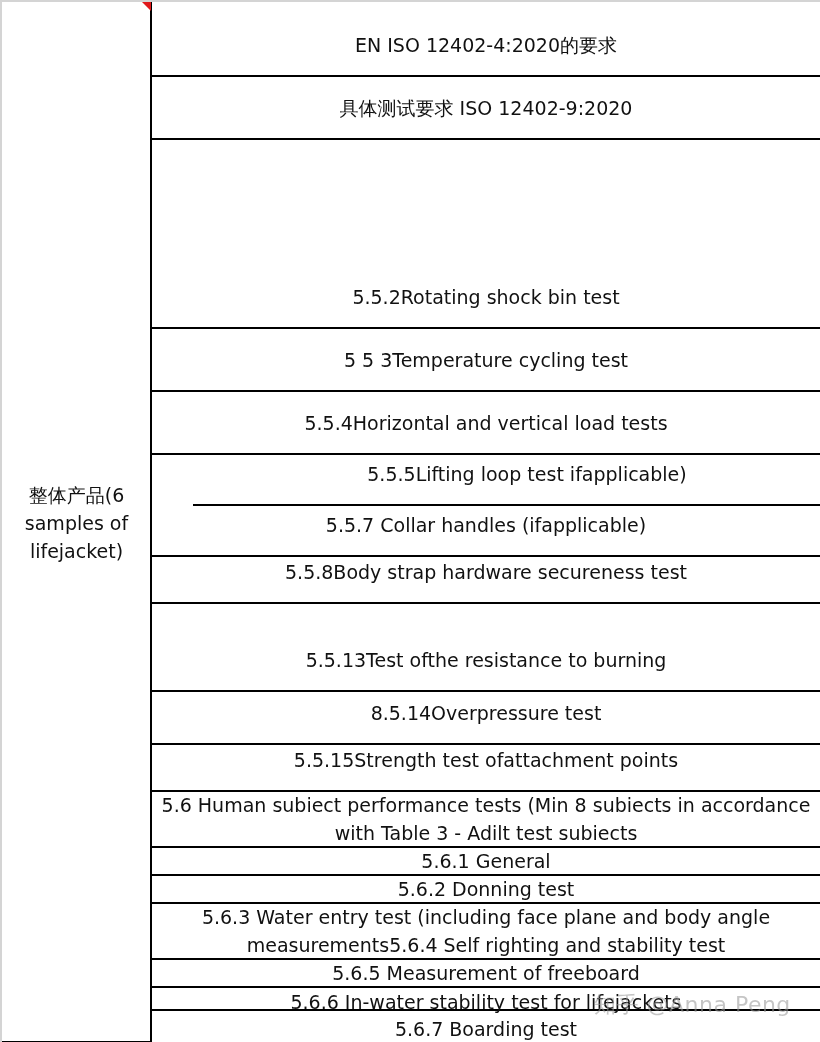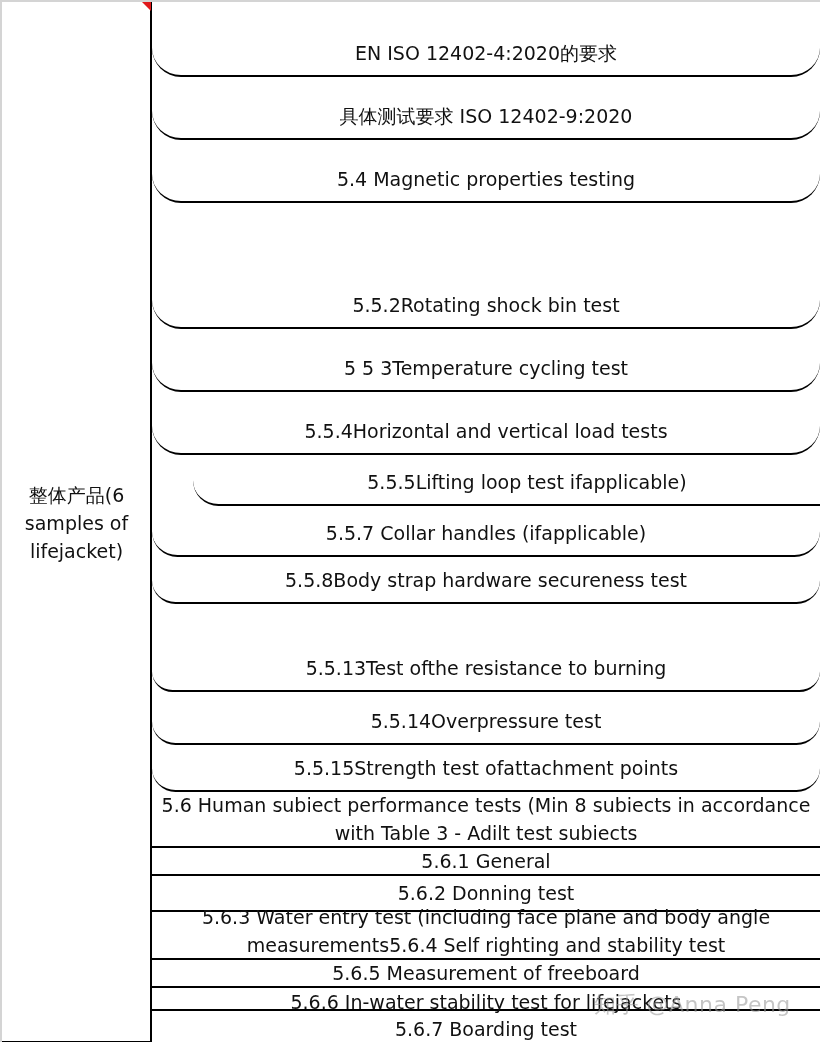--- a/index.html
+++ b/index.html
@@ -11,21 +11,21 @@
                border-bottom: 2px solid #000; box-sizing: border-box;
                display: flex; align-items: center; justify-content: center; }
   .left-text { font-size: 19px; line-height: 28px; text-align: center; width: 130px; margin-top: 2px; }
   .vline { position: absolute; left: 148px; top: 0; width: 2px; height: 1042px; background: #000; }
   .corner-flag { position: absolute; left: 140px; top: 0; width: 0; height: 0;
                  border-top: 9px solid #e0191b; border-left: 9px solid transparent; }
   .rows { position: absolute; left: 150px; top: 0; width: 668px; height: 1042px; }
   .row { position: absolute; left: 0; width: 668px; box-sizing: border-box;
          border-bottom: 2px solid #000; display: flex; justify-content: center;
          text-align: center; font-size: 19px; line-height: 28px; }
-  .row.bottom { align-items: flex-end; padding-bottom: 8px; border-radius: 29px; }
+  .row.bottom { align-items: flex-end; padding-bottom: 16px; }
   .row.center { align-items: center; }
   .row span { display: block; white-space: pre-wrap; }
   .watermark { position: absolute; left: 592px; top: 988px; font-size: 22px; color: rgba(150,150,150,0.55);
                letter-spacing: 0.5px; pointer-events: none; }
 </style>
 </head>
 <body>
 
 <div class="sheet">
   <div class="left-cell">
@@ -35,23 +35,20 @@
 
   <div class="corner-flag"></div>
 
   <div class="rows" id="rows">
       <div class="row bottom" style="top: 0px; height: 75px;">
         <span>EN ISO 12402-4:2020的要求</span>
       </div>
       <div class="row bottom" style="top: 75px; height: 63px;">
         <span>具体测试要求 ISO 12402-9:2020</span>
       </div>
-      <div class="row bottom" style="top: 138px; height: 63px;">
-        <span>5.4 Magnetic properties testing</span>
-      </div>
       <div class="row bottom" style="top: 264px; height: 63px;">
         <span>5.5.2Rotating shock bin test</span>
       </div>
       <div class="row bottom" style="top: 327px; height: 63px;">
         <span>5 5 3Temperature cycling test</span>
       </div>
       <div class="row bottom" style="top: 390px; height: 63px;">
         <span>5.5.4Horizontal and vertical load tests</span>
       </div>
       <div class="row bottom" style="top: 453px; height: 51px; margin-left: 41px;">
@@ -60,32 +57,32 @@
       <div class="row bottom" style="top: 504px; height: 51px;">
         <span>5.5.7 Collar handles (ifapplicable)</span>
       </div>
       <div class="row bottom" style="top: 555px; height: 47px;">
         <span>5.5.8Body strap hardware secureness test</span>
       </div>
       <div class="row bottom" style="top: 649px; height: 41px;">
         <span>5.5.13Test ofthe resistance to burning</span>
       </div>
       <div class="row bottom" style="top: 696px; height: 47px;">
-        <span>5.5.14Overpressure test</span>
+        <span>8.5.14Overpressure test</span>
       </div>
       <div class="row bottom" style="top: 743px; height: 47px;">
         <span>5.5.15Strength test ofattachment points</span>
       </div>
       <div class="row center" style="top: 790px; height: 56px;">
         <span style="width: 650px;">5.6 Human subiect performance tests (Min 8 subiects in accordance with Table 3 - Adilt test subiects</span>
       </div>
       <div class="row center" style="top: 846px; height: 28px;">
         <span style="width: 650px;">5.6.1 General</span>
       </div>
-      <div class="row center" style="top: 874px; height: 36px;">
+      <div class="row center" style="top: 874px; height: 28px;">
         <span style="width: 650px;">5.6.2 Donning test</span>
       </div>
       <div class="row center" style="top: 902px; height: 56px;">
         <span style="width: 650px;">5.6.3 Water entry test (including face plane and body angle measurements5.6.4 Self righting and stability test</span>
       </div>
       <div class="row center" style="top: 958px; height: 28px;">
         <span style="width: 650px;">5.6.5 Measurement of freeboard</span>
       </div>
       <div class="row center" style="top: 993px; height: 16px;">
         <span style="width: 650px;">5.6.6 In-water stability test for lifejackets</span>

